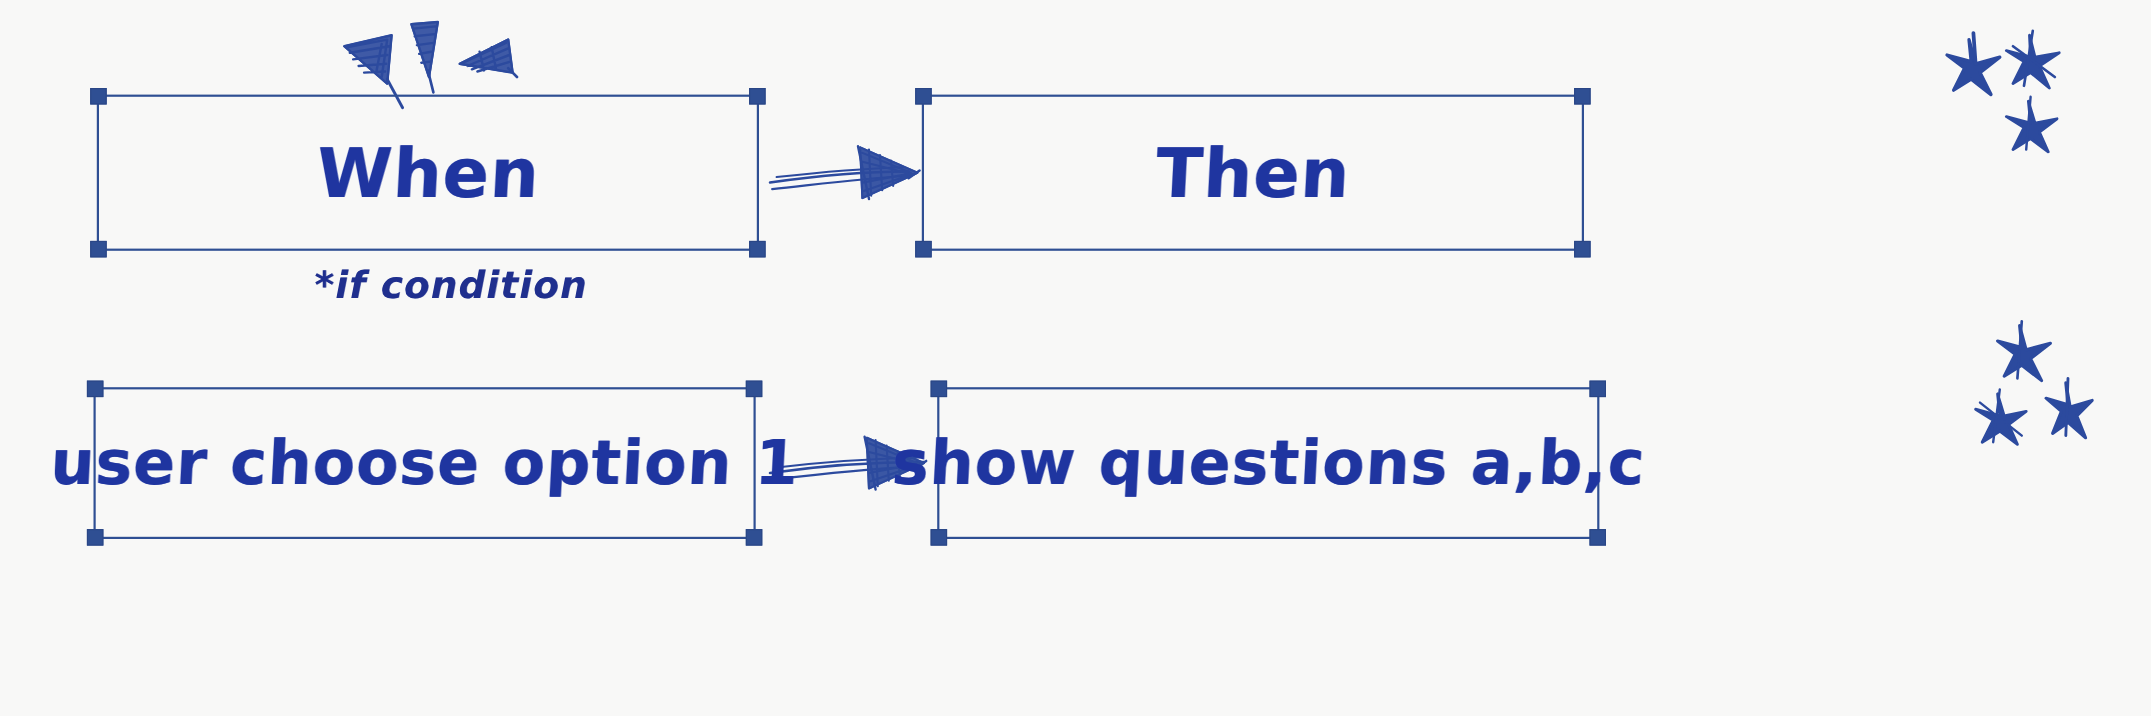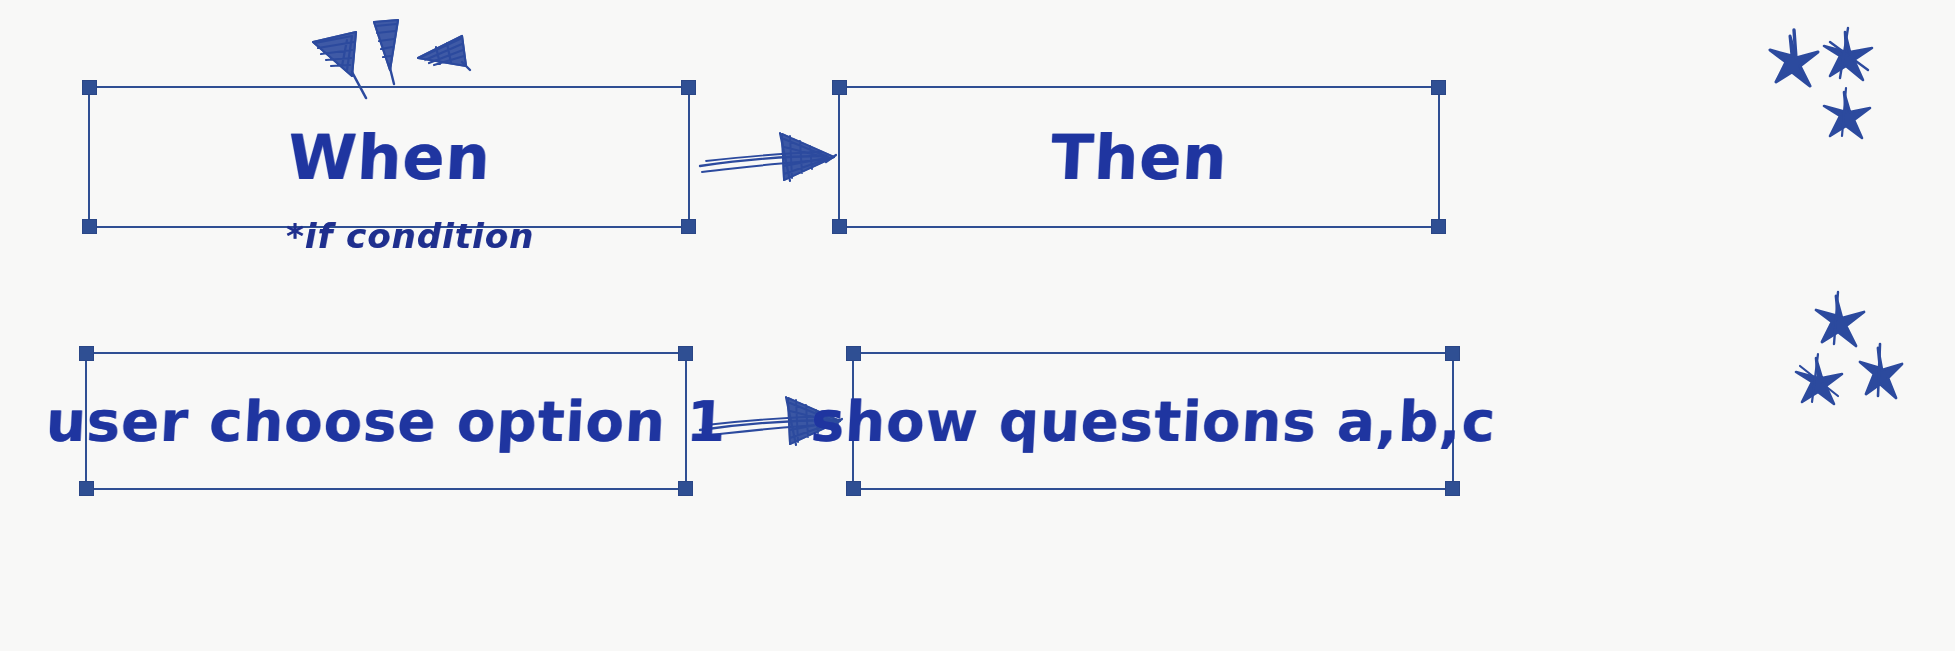--- a/index.html
+++ b/index.html
@@ -168,15 +168,15 @@
   </div>
 
   <div class="node small" style="left:852px;top:352px;width:602px;height:138px;">
     <span class="label">show questions a,b,c</span>
     <span class="handle h-tl"></span>
     <span class="handle h-tr"></span>
     <span class="handle h-bl"></span>
     <span class="handle h-br"></span>
   </div>
 
-  <div class="freetext" style="left:286px;top:216px;">*if condition</div>
+  <div class="freetext" style="left:286px;top:240px;">*if condition</div>
 
 </div>
 
 </body></html>

